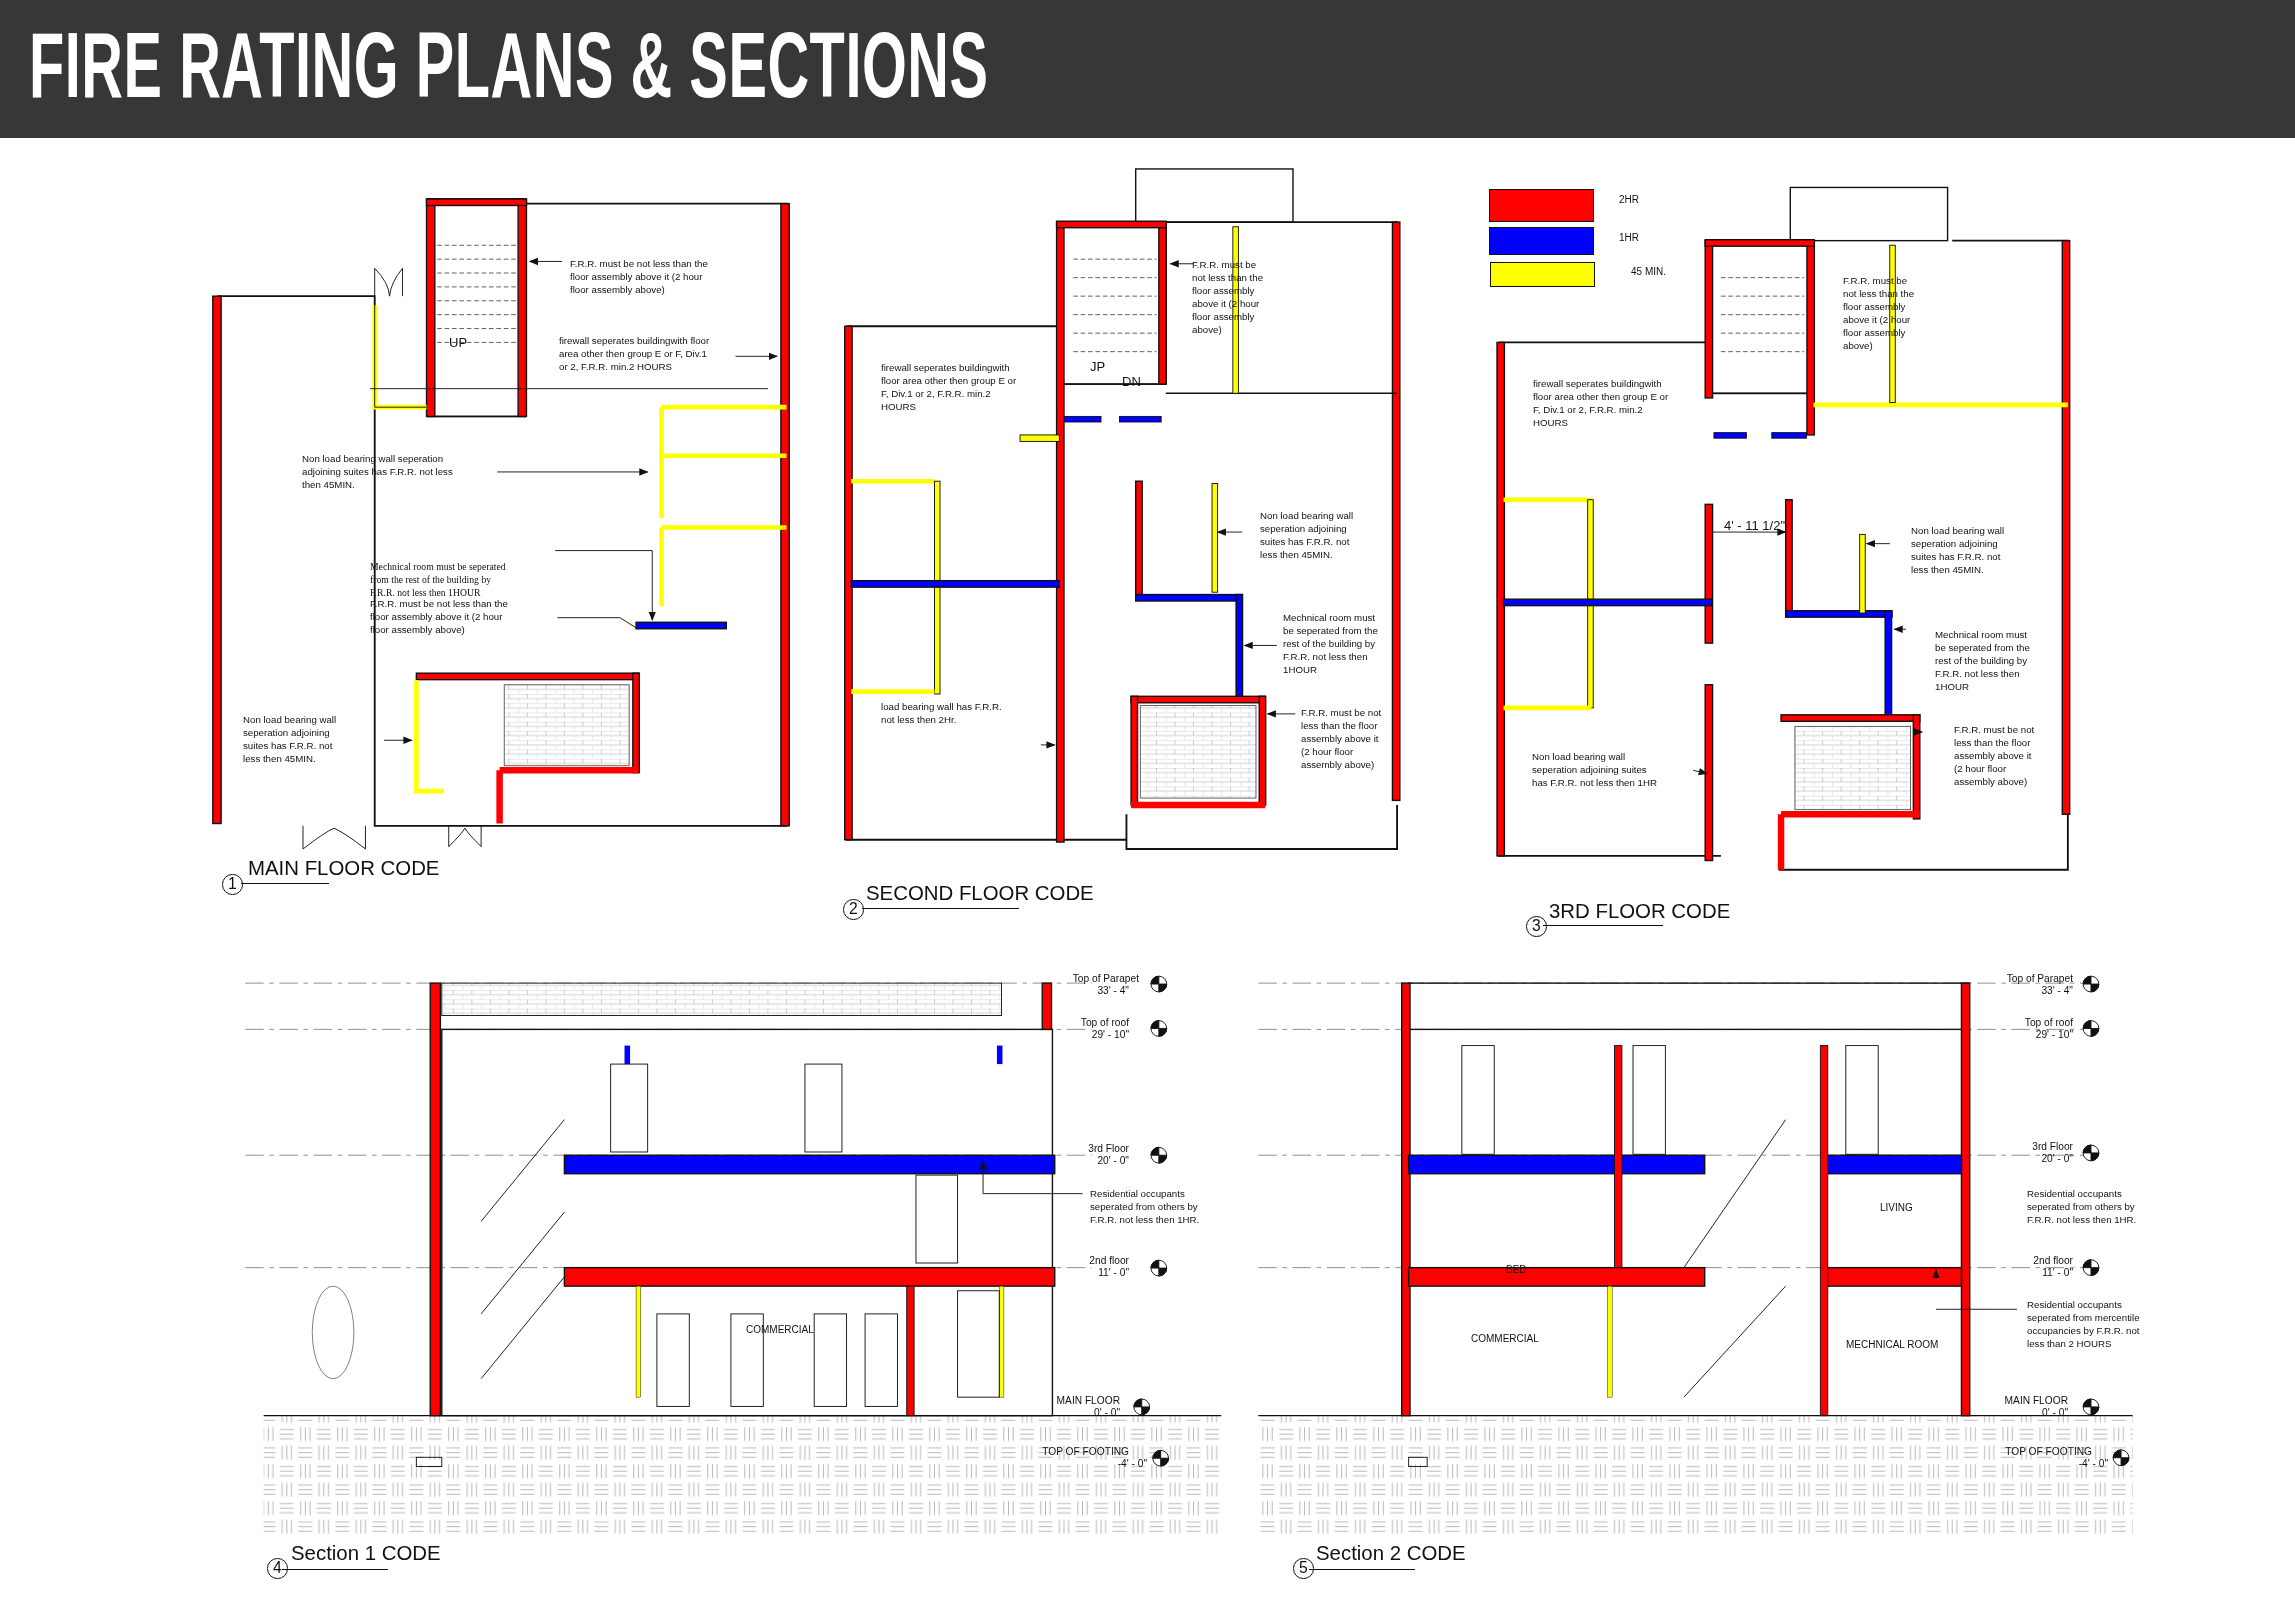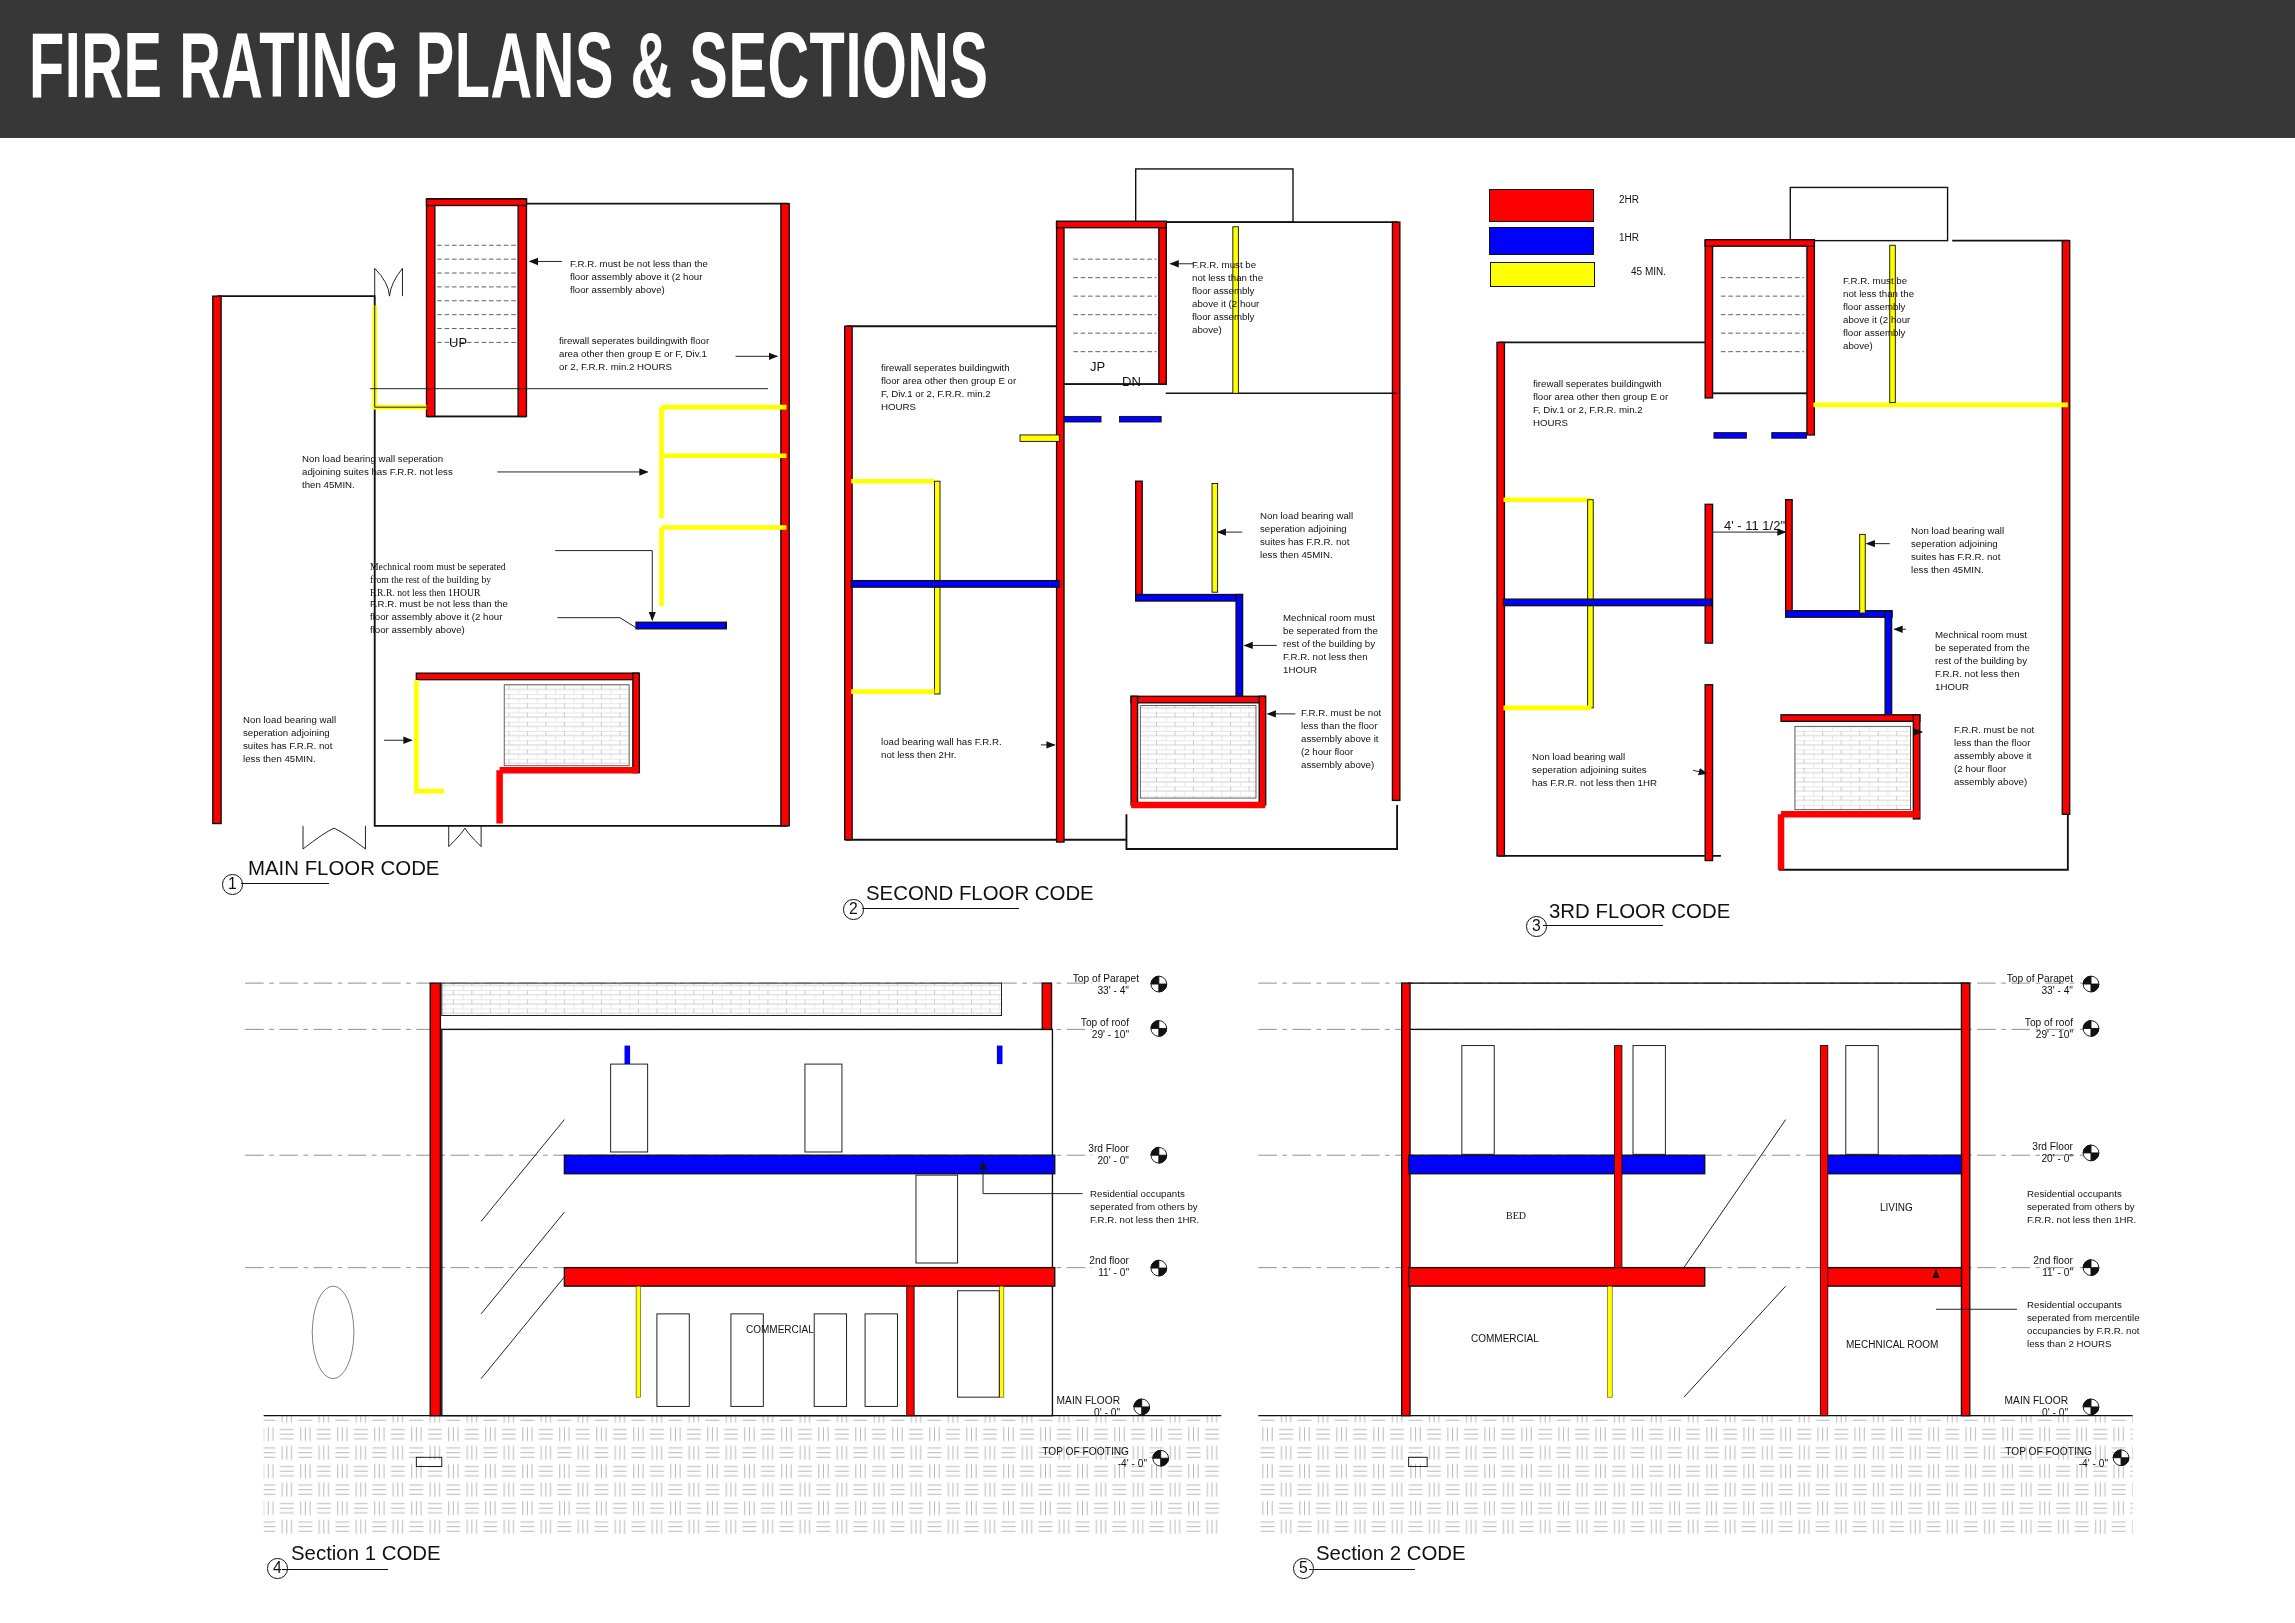--- a/index.html
+++ b/index.html
@@ -369,21 +369,21 @@
   <div class="note" style="left:1283px;top:611px;">Mechnical room must
 be seperated from the
 rest of the building by
 F.R.R. not less then
 1HOUR</div>
   <div class="note" style="left:1301px;top:706px;">F.R.R. must be not
 less than the floor
 assembly above it
 (2 hour floor
 assembly above)</div>
-  <div class="note" style="left:881px;top:735px;"> load bearing wall  has F.R.R.
+  <div class="note" style="left:881px;top:700px;"> load bearing wall  has F.R.R.
 not less then 2Hr.</div>
   <div class="dim" style="left:1090px;top:359px;">JP</div>
   <div class="dim" style="left:1122px;top:374px;">DN</div>
   <div class="view-num" style="left:843px;top:899px;">2</div>
   <div class="view-title" style="left:866px;top:882px;">SECOND FLOOR CODE</div>
   <div class="view-underline" style="left:862px;top:908px;width:157px;"></div>
 </div>
 
 <div>
   <div class="note" style="left:1843px;top:274px;">F.R.R. must be
@@ -435,21 +435,21 @@
   <div class="level-val" style="left:1027px;top:1458px;width:120px;">-4' - 0"</div>
   <div class="note" style="left:1090px;top:1187px;">Residential occupants
 seperated from others by
 F.R.R. not less then      1HR.</div>
   <div class="view-num" style="left:267px;top:1558px;">4</div>
   <div class="view-title" style="left:291px;top:1542px;">Section 1 CODE</div>
   <div class="view-underline" style="left:282px;top:1569px;width:106px;"></div>
 </div>
 
 <div>
-  <div class="room" style="left:1506px;top:1210px;font-family:Liberation Serif, serif;">BED</div>
+  <div class="room" style="left:1506px;top:1264px;">BED</div>
   <div class="room" style="left:1880px;top:1202px;">LIVING</div>
   <div class="room" style="left:1471px;top:1333px;">COMMERCIAL</div>
   <div class="room" style="left:1846px;top:1339px;">MECHNICAL ROOM</div>
   <div class="level-name" style="left:1980px;top:973px;width:93px;">Top of Parapet</div>
   <div class="level-val" style="left:1980px;top:985px;width:93px;">33' - 4"</div>
   <div class="level-name" style="left:1980px;top:1017px;width:93px;">Top of roof</div>
   <div class="level-val" style="left:1980px;top:1029px;width:93px;">29' - 10"</div>
   <div class="level-name" style="left:1980px;top:1141px;width:93px;">3rd Floor</div>
   <div class="level-val" style="left:1980px;top:1153px;width:93px;">20' - 0"</div>
   <div class="level-name" style="left:1980px;top:1255px;width:93px;">2nd floor</div>

